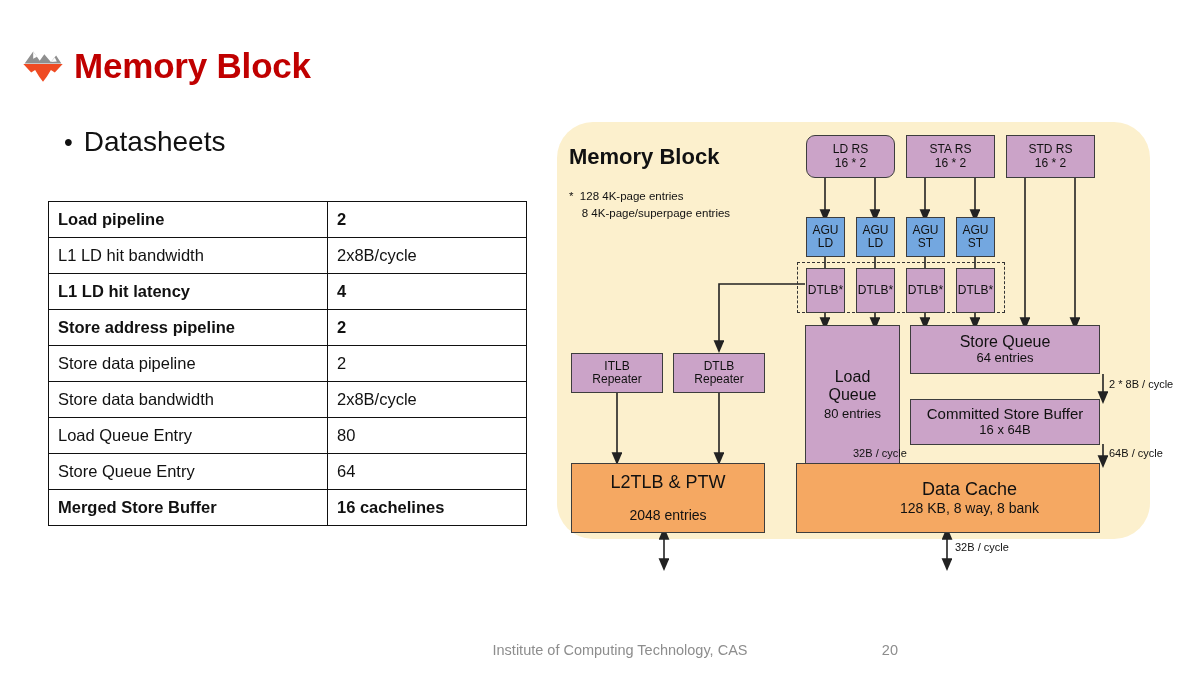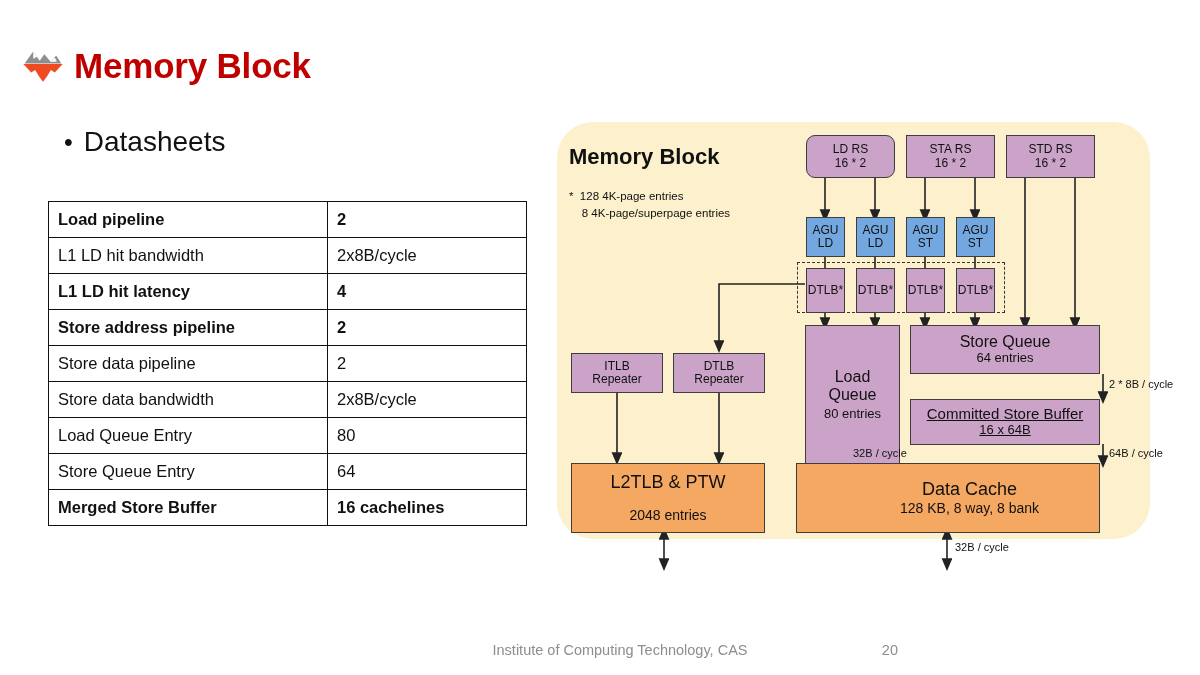--- a/index.html
+++ b/index.html
@@ -221,21 +221,21 @@
       <div class="md1">Load</div>
       <div class="md1">Queue</div>
       <div class="md2" style="margin-top:3px;">80 entries</div>
     </div>
 
     <div class="box purple" style="left:353px;top:203px;width:190px;height:49px;">
       <div class="md1">Store Queue</div>
       <div class="md2">64 entries</div>
     </div>
 
-    <div class="box purple" style="left:353px;top:277px;width:190px;height:46px;text-decoration:underline;">
+    <div class="box purple" style="left:353px;top:277px;width:190px;height:46px;">
       <div class="md2" style="font-size:15px;">Committed Store Buffer</div>
       <div class="md2">16 x 64B</div>
     </div>
 
     <div class="box orange" style="left:14px;top:341px;width:194px;height:70px;">
       <div class="big1">L2TLB &amp; PTW</div>
       <div class="big2" style="margin-top:16px;">2048 entries</div>
     </div>
 
     <div class="box orange" style="left:239px;top:341px;width:304px;height:70px;padding-left:43px;">

